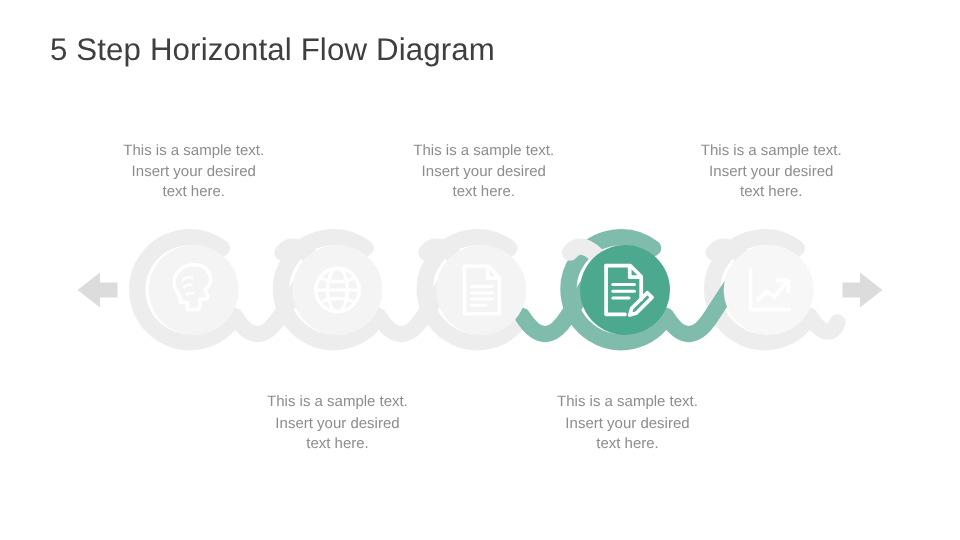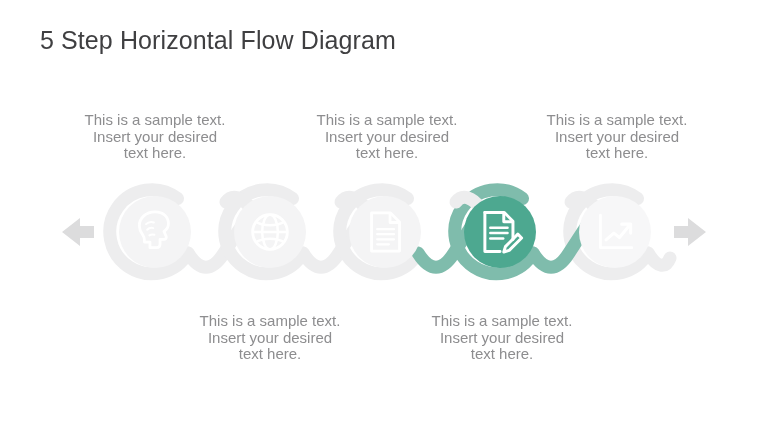--- a/index.html
+++ b/index.html
@@ -34,21 +34,21 @@
     position: absolute;
     left: 0;
     top: 0;
     width: 768px;
     height: 432px;
   }
   .caption {
     position: absolute;
     width: 170px;
     text-align: center;
-    font-size: 15px;
+    font-size: 12px;
     line-height: 16.5px;
     color: #8d8d8f;
     white-space: pre-line;
   }
   .caption-top { top: 112px; }
   .caption-bottom { top: 313px; }
   .cap-1 { left: 70px; }
   .cap-2 { left: 185px; }
   .cap-3 { left: 302px; }
   .cap-4 { left: 417px; }

